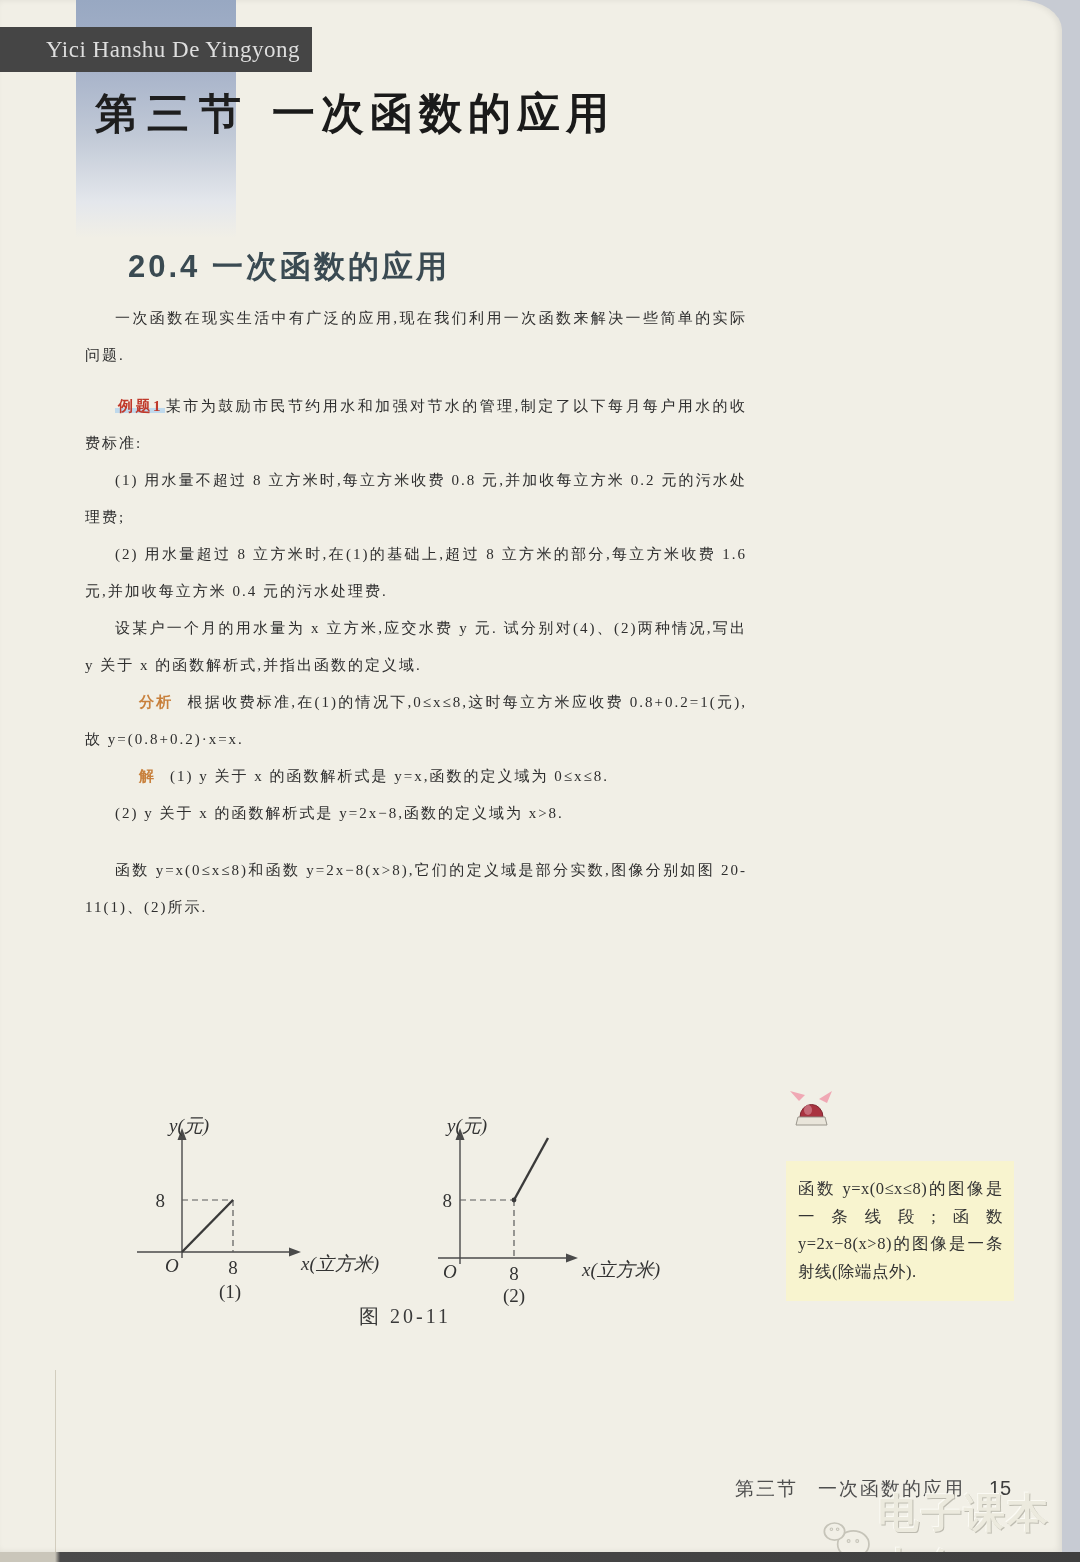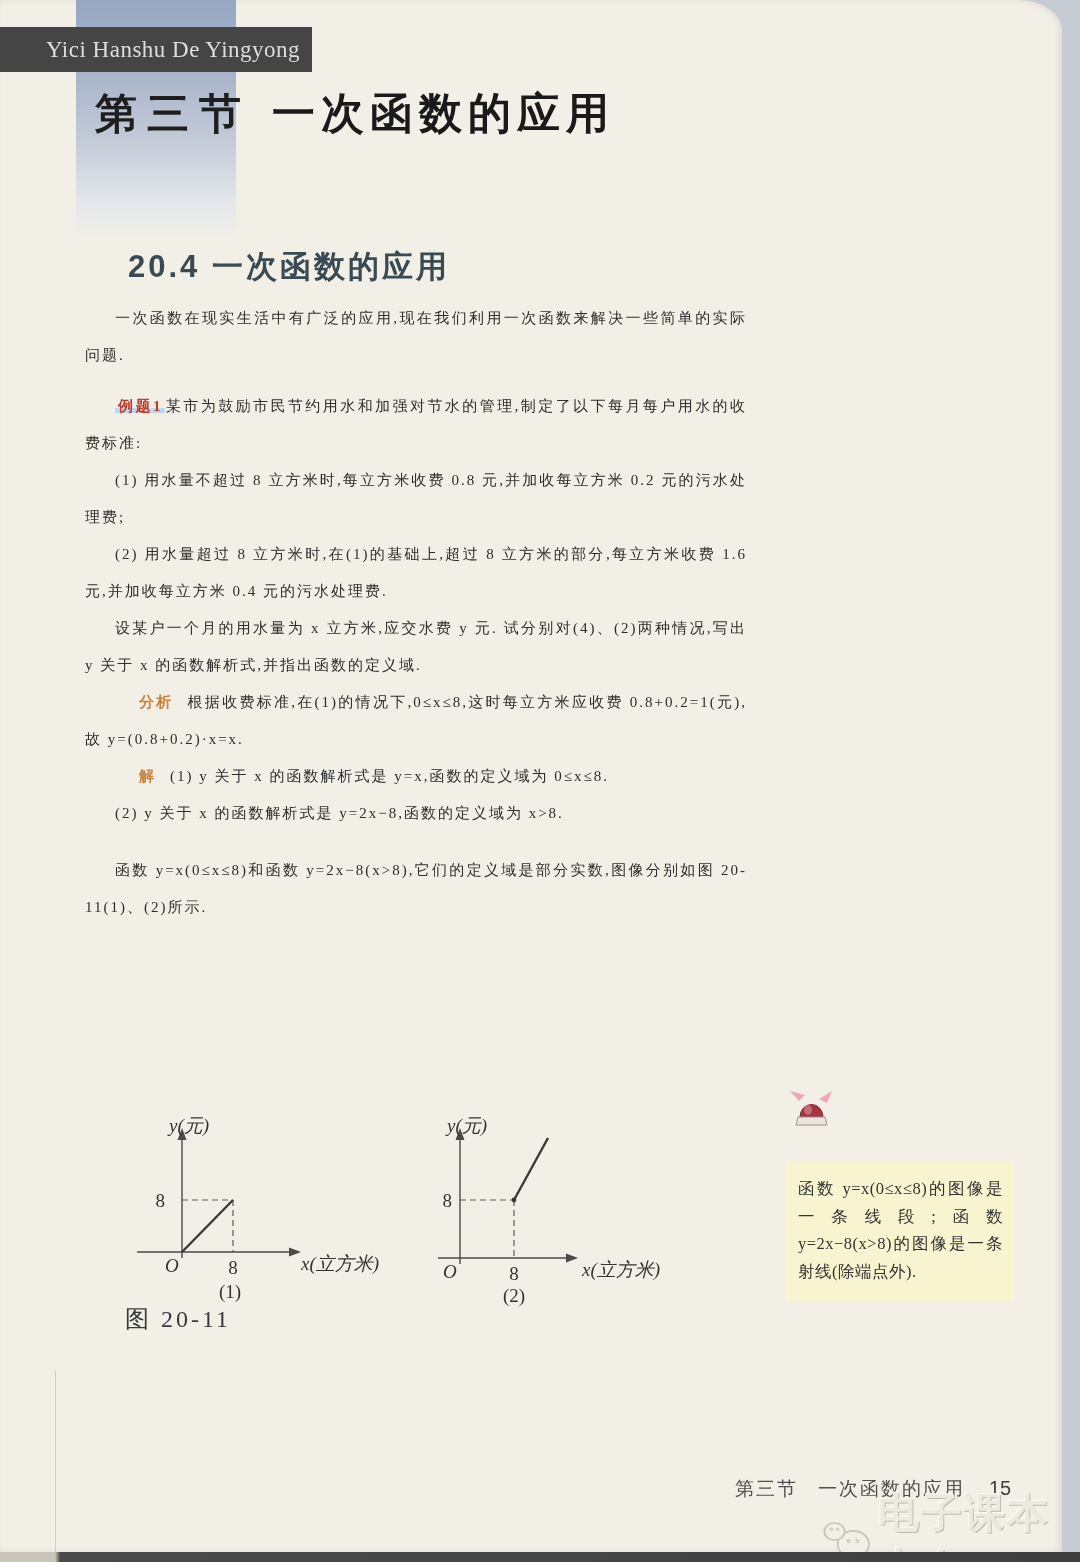--- a/index.html
+++ b/index.html
@@ -40,22 +40,22 @@
   .figure{position:absolute;left:125px;top:1112px;width:560px;height:190px;}
   .graph{position:absolute;top:0;}
   .g1{left:0;}
   .g2{left:305px;}
   .axis{stroke:#4a4a4a;stroke-width:1.4;fill:none;}
   .curve{stroke:#3a3a3a;stroke-width:2.4;fill:none;}
   .dash{stroke:#5a5a5a;stroke-width:1.2;stroke-dasharray:6 4;fill:none;}
   .arrow{fill:#4a4a4a;}
   .glabel{font-family:"Liberation Serif",serif;font-size:19px;fill:#333;}
   .gvar{font-style:italic;}
-  .fig-caption{position:absolute;left:125px;top:1303px;width:560px;text-align:left;
-         font-size:24px;color:#3a3a3a;letter-spacing:3px;}
+  .fig-caption{position:absolute;left:125px;top:1303px;width:560px;text-align:center;
+         font-size:20px;color:#3a3a3a;letter-spacing:3px;}
 
   
   .note-box{position:absolute;left:786px;top:1124px;width:228px;box-sizing:border-box;
          background:#f8f4cf;padding:14px 11px 16px 12px;font-size:16.5px;line-height:27.5px;
          color:#333;text-align:justify;letter-spacing:0.5px;margin-top:37px;}
   .lamp{position:absolute;left:788px;top:1086px;}
 
   
   .closing{position:absolute;left:85px;top:1340px;width:662px;font-size:21.5px;line-height:37px;
          color:#2e2e2e;text-indent:2em;letter-spacing:2px;}

